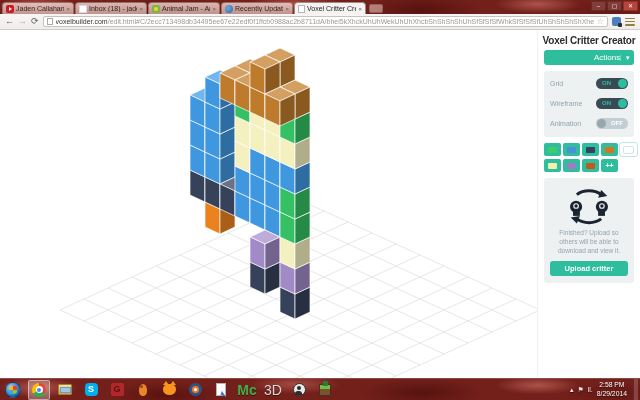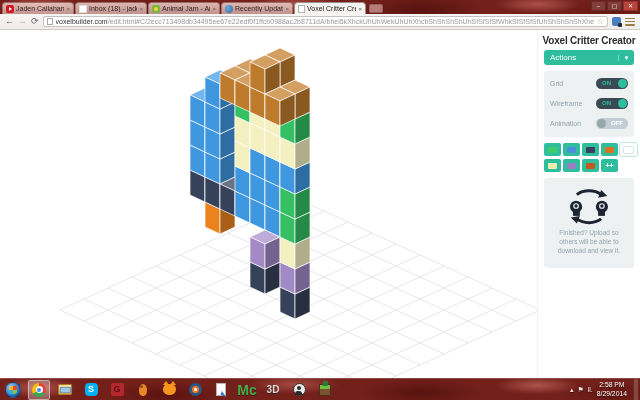--- a/index.html
+++ b/index.html
@@ -65,21 +65,21 @@
   #menu-icon i{height:1.5px;background:#97803f;border-radius:1px;}
 
   
   #page{position:absolute;top:30px;left:0;width:640px;height:348px;background:#fff;}
   #canvas{position:absolute;left:0;top:0;width:537px;height:348px;background:#fff;}
   #scene{display:block;}
 
   
   #sidebar{position:absolute;right:0;top:0;width:103px;height:348px;background:#fff;border-left:1px solid #f0f0f0;}
   #app-title{margin:5px 2px 4px;text-align:center;font-size:10px;font-weight:bold;color:#2d2d2d;letter-spacing:-.2px;}
-  #actions-btn{margin:0 6px 6px;height:15px;background:#2ebd9d;border-radius:3px;display:flex;align-items:center;color:#fff;font-size:8px;}
+  #actions-btn{margin:0 6px 6px;height:15px;background:#2ebd9d;border-radius:3px;display:flex;align-items:center;color:#fff;font-size:8px;padding-left:44px;}
   #actions-btn .lbl{flex:1;padding-left:6px;}
   #actions-btn .arr{width:16px;text-align:center;font-size:6px;border-left:1px solid rgba(255,255,255,.35);}
   .card{margin:0 6px 6px;background:#edf1f2;border-radius:3px;padding:7px 6px;}
   .toggle-row{display:flex;align-items:center;justify-content:space-between;margin-bottom:9px;}
   .toggle-row:last-child{margin-bottom:1px;}
   .toggle-label{font-size:7px;color:#90a4ae;}
   .pill{position:relative;width:32px;height:11px;border-radius:6px;flex:none;}
   .pill.on{background:#3a4a55;}
   .pill.on .txt{position:absolute;left:6px;top:2px;font-size:6px;font-weight:bold;color:#2ebd9d;}
   .pill.on .knob{position:absolute;right:1px;top:1px;width:9px;height:9px;border-radius:50%;background:#2ebd9d;}
@@ -121,21 +121,21 @@
   .ic-bird i{position:absolute;left:1px;top:1px;width:3px;height:3px;border-radius:50%;background:#8a4c12;}
   .ic-cat{width:13px;height:11px;background:#f7941e;border-radius:45% 45% 50% 50%;position:relative;}
   .ic-cat i,.ic-cat b{position:absolute;top:-3px;width:0;height:0;border-left:3px solid transparent;border-right:3px solid transparent;border-bottom:4px solid #f7941e;}
   .ic-cat i{left:0;} .ic-cat b{right:0;}
   .ic-blender{width:13px;height:13px;border-radius:50%;background:#265787;position:relative;}
   .ic-blender i{position:absolute;left:3px;top:3px;width:7px;height:7px;border-radius:50%;background:#f5792a;}
   .ic-blender i:after{content:"";position:absolute;left:2px;top:2px;width:3px;height:3px;border-radius:50%;background:#fff;}
   .ic-doc{width:10px;height:13px;background:#fdfdfd;border:1px solid #b5b5b5;position:relative;}
   .ic-doc i{position:absolute;right:-2px;bottom:-1px;width:0;height:0;border-top:4px solid transparent;border-left:6px solid #3c78c3;transform:rotate(20deg);}
   .ic-mc{color:#3fae49;font-size:14px;font-weight:bold;text-shadow:0 1px 0 rgba(0,0,0,.5);}
-  .ic-3d{color:#d8d8d8;font-size:10px;font-weight:bold;text-shadow:0 1px 0 rgba(0,0,0,.5);}
+  .ic-3d{color:#d8d8d8;font-size:14px;font-weight:normal;text-shadow:0 1px 0 rgba(0,0,0,.5);}
   .ic-profile{width:13px;height:13px;border-radius:50%;border:1.5px solid #2b2b2b;background:#e9e9e9;position:relative;}
   .ic-profile i{position:absolute;left:3px;top:2px;width:4px;height:4px;border-radius:50%;background:#2b2b2b;}
   .ic-profile b{position:absolute;left:1.5px;bottom:0;width:7px;height:4px;border-radius:3px 3px 0 0;background:#2b2b2b;}
   .ic-grass{width:12px;height:12px;background:linear-gradient(#6fbf44 0 35%,#7a5230 35%);border:1px solid #4a3019;position:relative;}
   .ic-grass i{position:absolute;left:3px;top:-4px;width:5px;height:5px;background:#2f7a33;border-radius:1px;}
 </style>
 </head>
 <body>
 
 <div id="screen">
@@ -442,20 +442,21 @@
           <path d="M46 42 A 22 16 0 0 1 14 42" fill="none" stroke="#1b2430" stroke-width="4"></path>
           <path d="M14 48 L6 40 L18 38 Z" fill="#1b2430"></path>
           <circle cx="13" cy="26" r="8" fill="#1b2430"></circle>
             <rect x="9" y="29" width="9" height="9" fill="#1b2430"></rect>
           <circle cx="13" cy="25" r="3" fill="none" stroke="#edf1f2" stroke-width="1.5"></circle>
           <circle cx="47" cy="26" r="8" fill="#1b2430"></circle>
             <rect x="42" y="29" width="9" height="9" fill="#1b2430"></rect>
           <circle cx="47" cy="25" r="3" fill="none" stroke="#edf1f2" stroke-width="1.5"></circle>
         </svg>
         <div id="upload-hint">Finished? Upload so others will be able to download and view it.</div>
+        <div id="upload-btn">Upload critter</div>
       </div>
     </aside>
   </div>
 
   <div id="taskbar" class="marble">
     <div id="tb-items" style="display:flex;align-items:center;">
         <div class="tb-item">
           <div class="ic-start">
             <i></i>
           </div>

